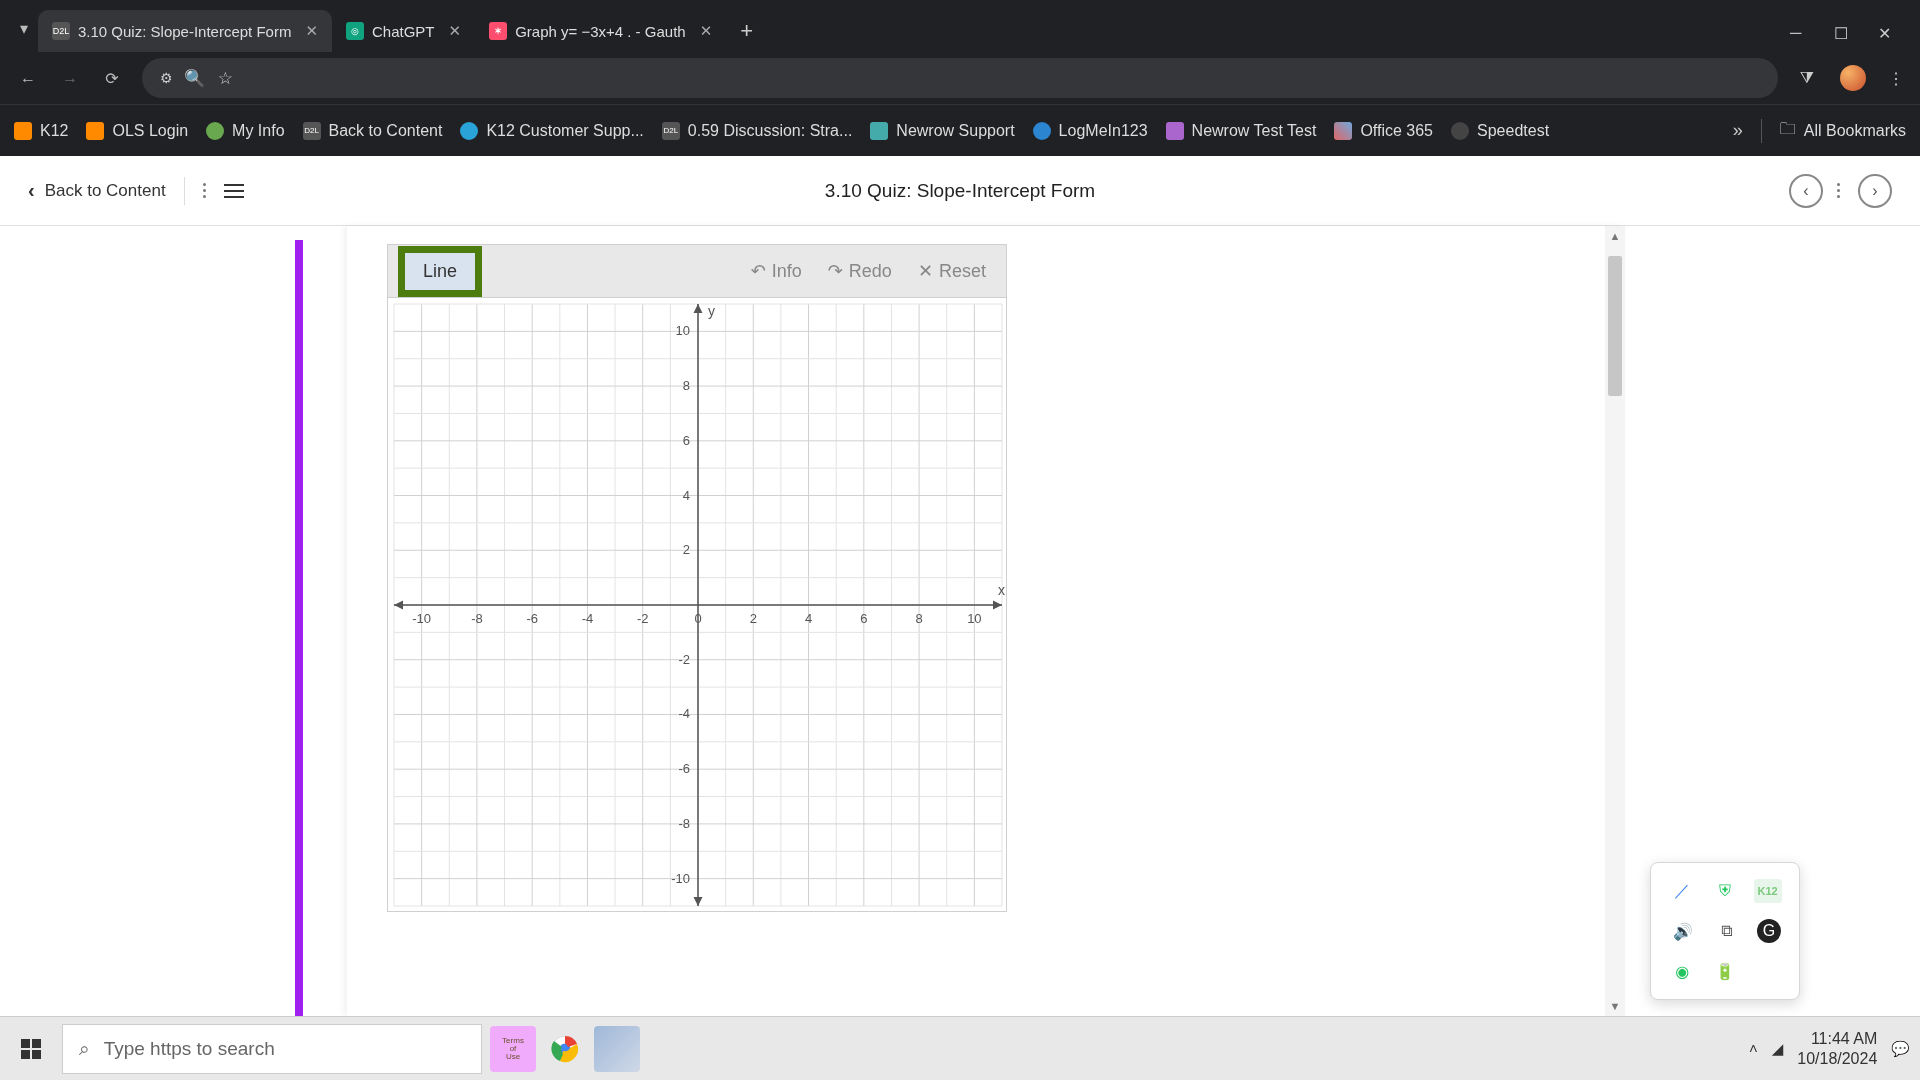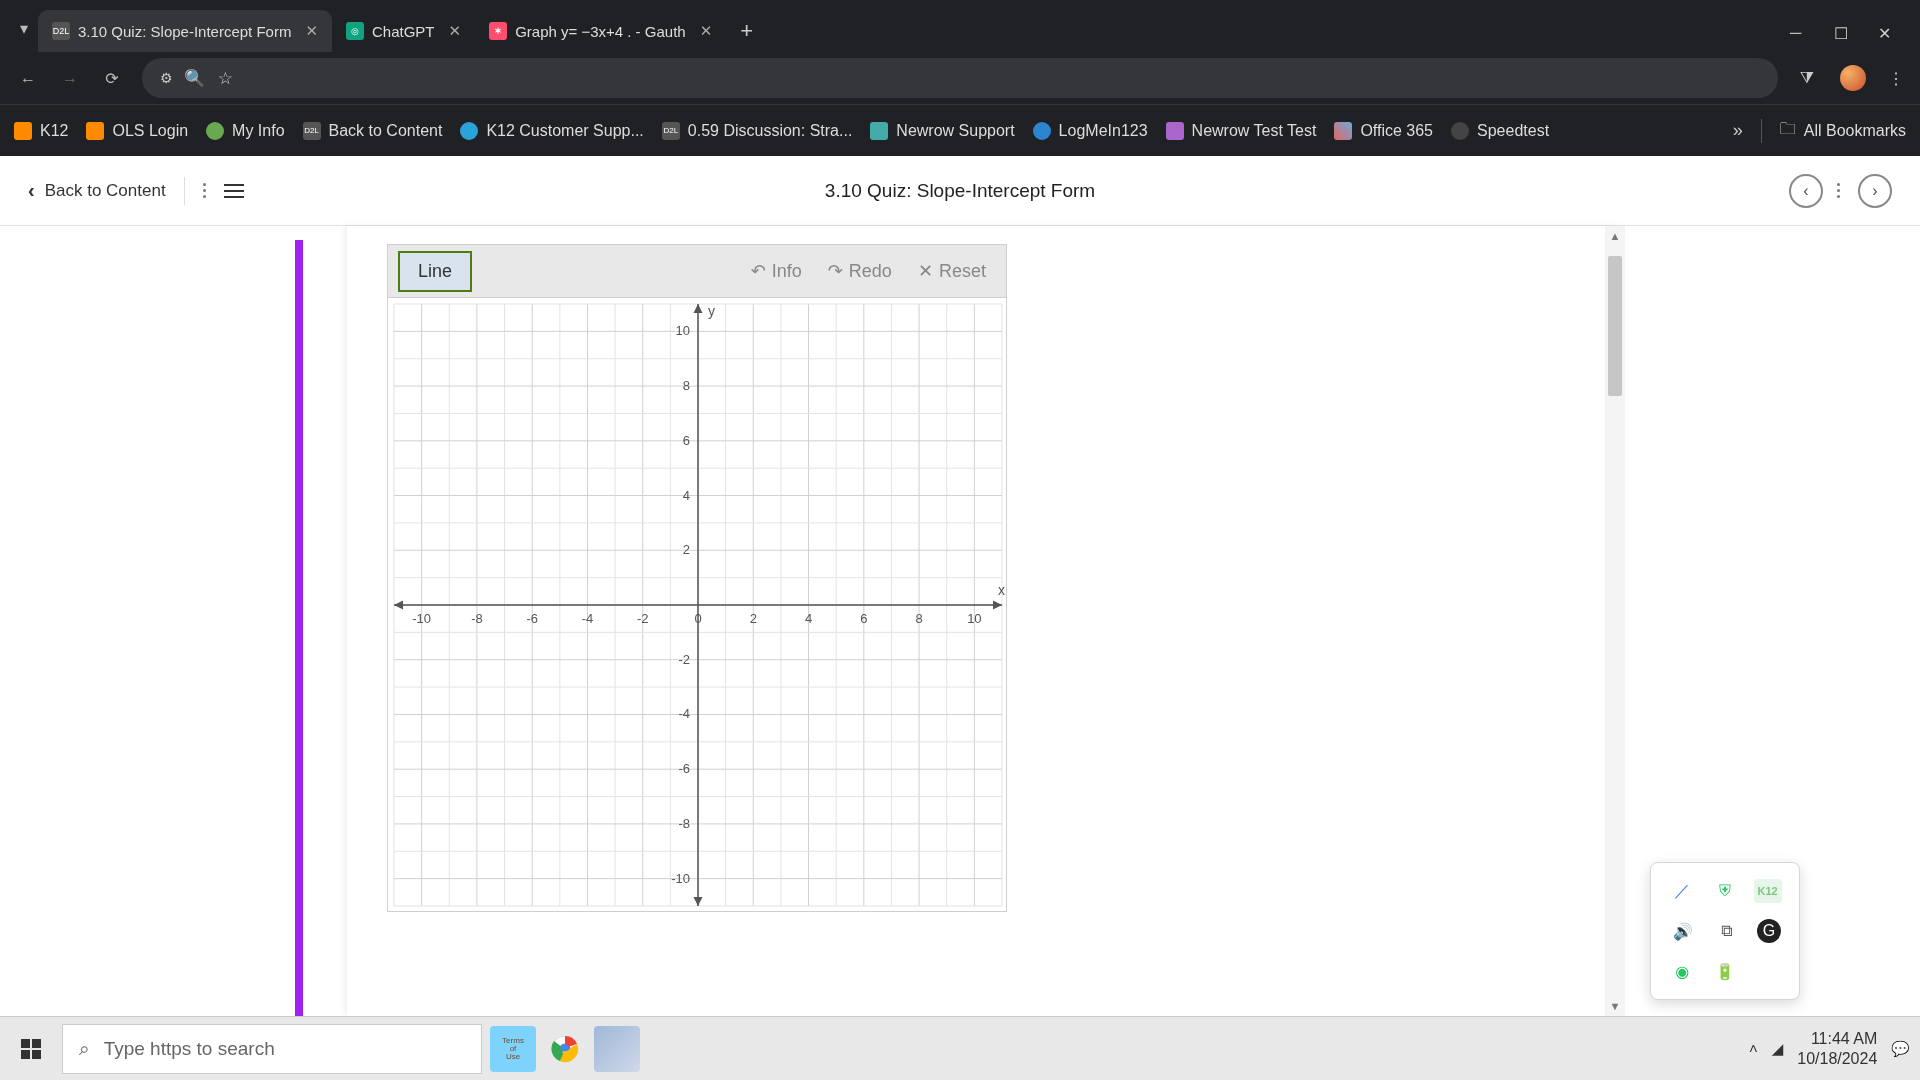--- a/index.html
+++ b/index.html
@@ -48,21 +48,21 @@
 
 
 .content { position: absolute; top: 226px; bottom: 64px; left: 0; right: 0; background: #fff; display: flex; justify-content: center; }
 .frame { width: 1330px; position: relative; }
 .purplebar { position: absolute; left: 0; top: 14px; width: 8px; bottom: 0; background: #a020f0; }
 .paper { position: absolute; left: 52px; top: 0; right: 0; bottom: 0; background: #fff; box-shadow: -3px 0 6px rgba(0,0,0,.06); padding: 18px 40px 0 40px; }
 .eq { font-family: "Times New Roman", serif; font-size: 21px; color: #333; margin-bottom: 22px; opacity: .85; }
 
 .graphtool { width: 620px; }
 .toolbar { height: 54px; background: #e8e8e8; border: 1px solid #cfcfcf; display: flex; align-items: center; padding: 0 10px; gap: 6px; }
-.linebtn { background: #d9e3ef; border: 2px solid #4d7c0f; padding: 8px 18px; font-size: 18px; color: #333; }
+.linebtn { background: #d9e3ef; border: 7px solid #4d7c0f; padding: 8px 18px; font-size: 18px; color: #333; }
 .tool-spacer { flex: 1; }
 .tbtn { color: #888; font-size: 18px; display: flex; align-items: center; gap: 6px; padding: 0 10px; }
 
 .plot { position: relative; width: 620px; height: 614px; border: 1px solid #cfcfcf; border-top: none; background: #fff; }
 .grid line { stroke: #e3e3e3; stroke-width: 1; }
 .grid line.major { stroke: #d0d0d0; }
 .axis line { stroke: #555; stroke-width: 1.5; }
 .axis text { font-size: 13px; fill: #555; font-family: Arial; }
 .axis .lbl { font-size: 14px; }
 
@@ -356,21 +356,21 @@
         <span></span>
         <span></span>
         <span></span>
       </div>
   </div>
   <div class="searchbox">
     <span>⌕</span>
     <span>Type https to search</span>
   </div>
   <div class="tbicons">
-    <div class="app" style="background:#7dd3fc;font-size:8px;color:#6b4f2a;text-align:center;line-height:1">Terms<br>of<br>Use</div>
+    <div class="app" style="background:#f0abfc;font-size:8px;color:#6b4f2a;text-align:center;line-height:1">Terms<br>of<br>Use</div>
     <div class="app">
       <svg width="30" height="30" viewBox="0 0 30 30">
           <circle cx="15" cy="15" r="13" fill="#fff" stroke="#ddd"></circle>
           <circle cx="15" cy="15" r="5.5" fill="#4285f4"></circle>
           <path d="M15 2 A13 13 0 0 1 27 10 L18 13 A6 6 0 0 0 15 9.5 Z" fill="#ea4335"></path>
           <path d="M27 10 A13 13 0 0 1 10 27 L13 17 A6 6 0 0 0 20 14 Z" fill="#fbbc05"></path>
           <path d="M10 27 A13 13 0 0 1 4 7 L12 13 A6 6 0 0 0 13 20 Z" fill="#34a853"></path>
         </svg>
     </div>
     <div class="app" style="background:linear-gradient(135deg,#9fb8d8,#cfd8e8)"></div>

